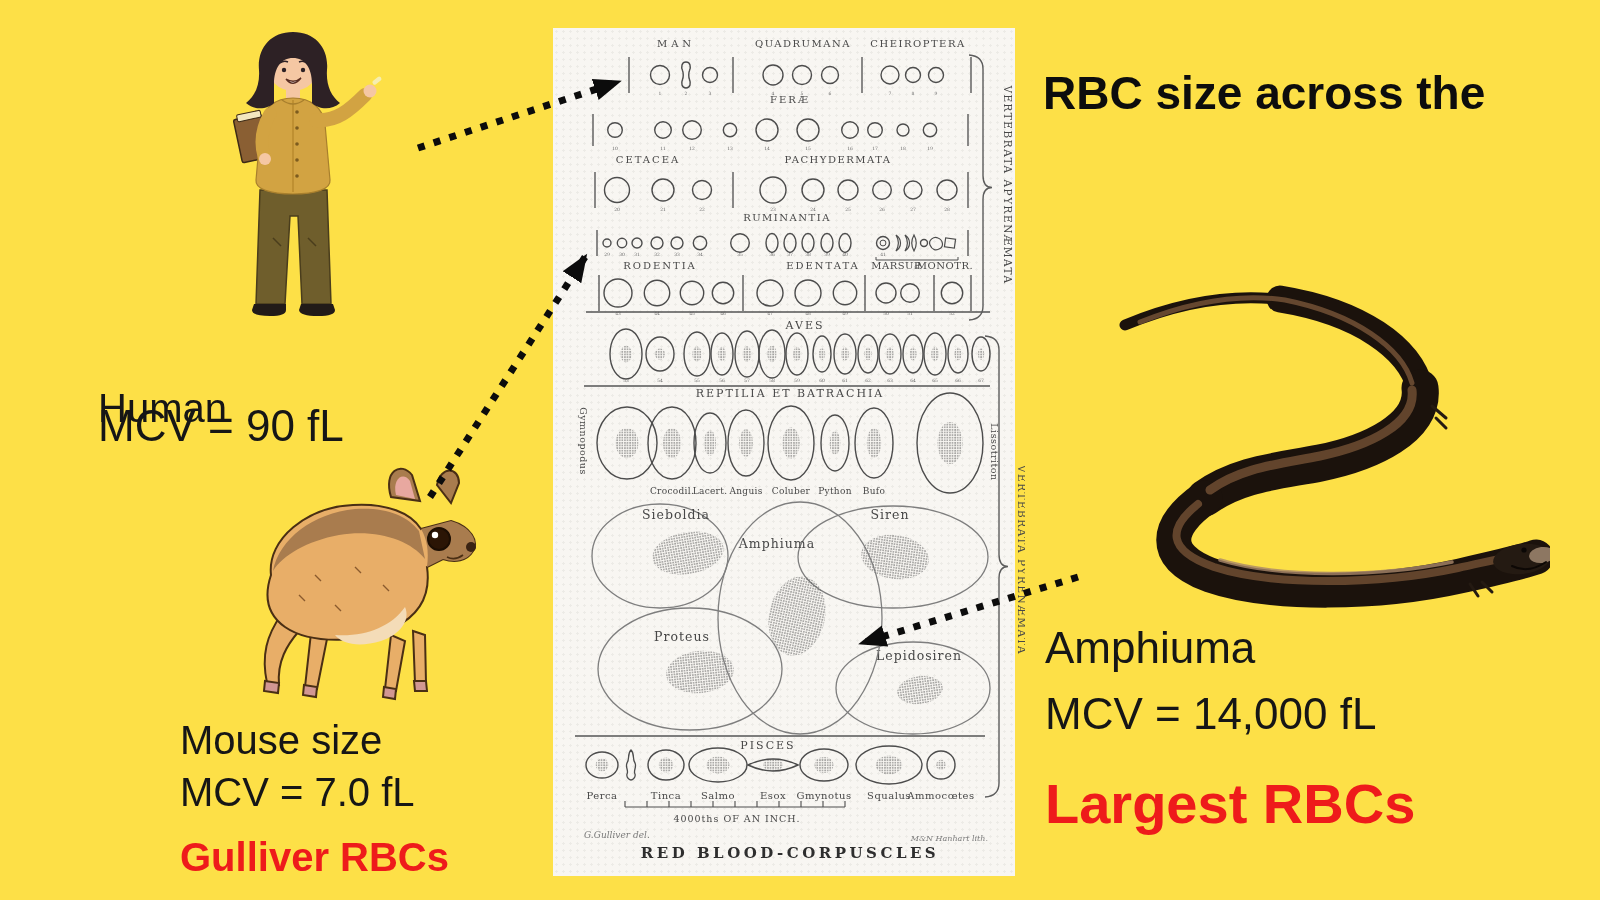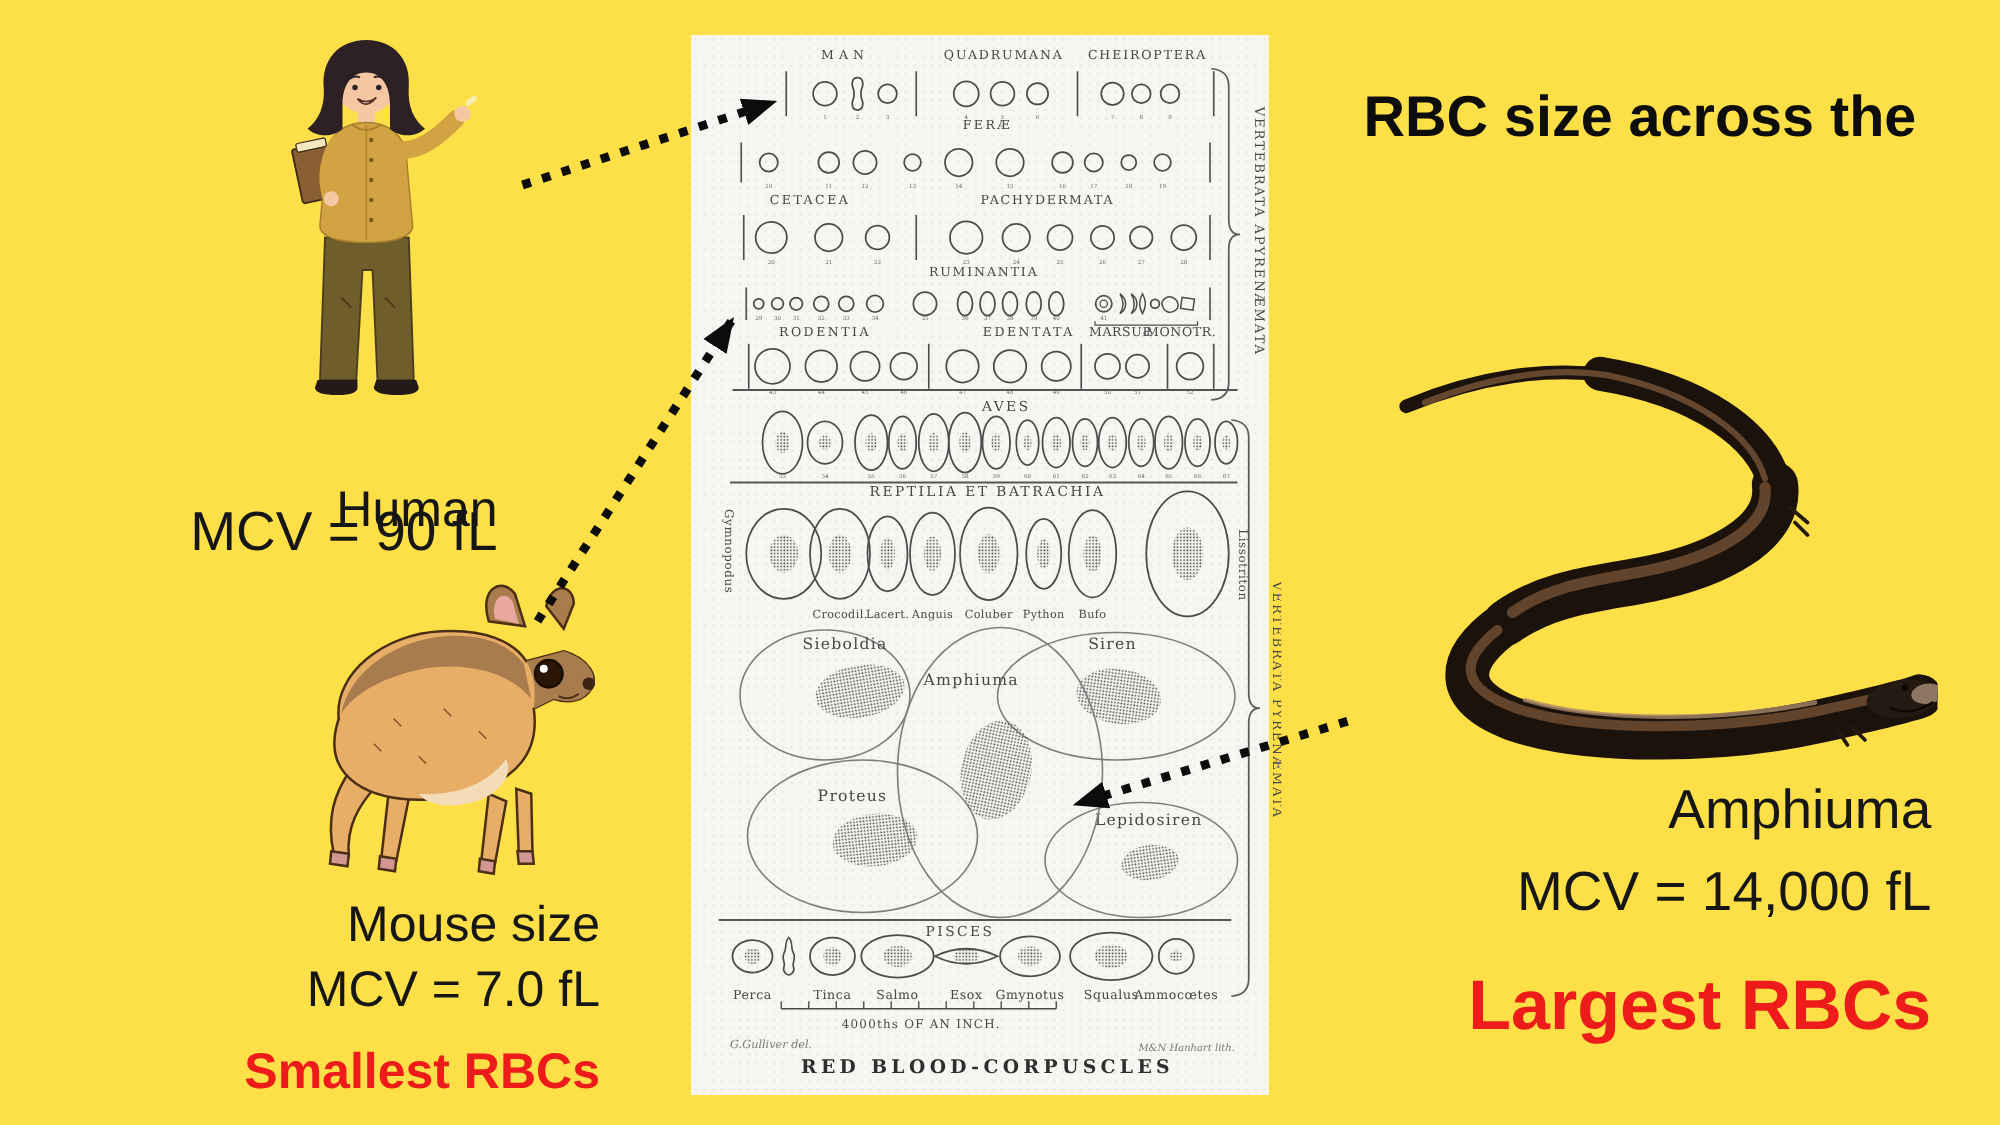--- a/index.html
+++ b/index.html
@@ -1,19 +1,19 @@
 <!DOCTYPE html>
 <html><head>
 <meta charset="utf-8">
 <style>
   html,body{margin:0;padding:0;background:#ffffff;}
   #page{position:relative;width:1600px;height:900px;background:#fde047;overflow:hidden;
         font-family:"Liberation Sans","DejaVu Sans",sans-serif;}
   .abs{position:absolute;}
-  .cap{position:absolute;text-align:right;color:#161616;}
+  .cap{position:absolute;text-align:left;color:#161616;}
   .cap.light{font-weight:400;}
   .cap.red{font-weight:700;}
   #plate-paper{position:absolute;left:553px;top:28px;width:462px;height:848px;
      background-color:#f8f6f2;
      background-image:radial-gradient(circle,rgba(90,85,75,0.07) 1px,transparent 1.2px);
      background-size:7px 7px;}
   svg{display:block;}
   #arrows{position:absolute;left:0;top:0;pointer-events:none;z-index:50;}
 </style>
 </head>
@@ -413,21 +413,21 @@
       <line x1="418" y1="148" x2="618" y2="82" stroke="#0c0c0c" stroke-width="7" stroke-dasharray="7 9.5" marker-end="url(#ah)"></line>
       <line x1="430" y1="497" x2="585" y2="257" stroke="#0c0c0c" stroke-width="7" stroke-dasharray="7 9.5" marker-end="url(#ah)"></line>
       <line x1="1078" y1="577" x2="862" y2="643" stroke="#0c0c0c" stroke-width="7" stroke-dasharray="7 9.5" marker-end="url(#ah)"></line>
     </svg>
 
   <div class="cap light" style="left:98px;top:352px;width:300px;font-size:40px;line-height:48px;margin-top:32px;">Human</div>
   <div class="cap light" style="left:98px;top:402px;width:300px;font-size:44px;line-height:48px;">MCV = 90 fL</div>
 
   <div class="cap light" style="left:180px;top:716px;width:300px;font-size:40px;line-height:48px;">Mouse size</div>
   <div class="cap light" style="left:180px;top:768px;width:300px;font-size:40px;line-height:48px;">MCV = 7.0 fL</div>
-  <div class="cap red" style="left:180px;top:834px;width:300px;font-size:40px;line-height:46px;color:#ee1b1b;">Smallest RBCs</div>
+  <div class="cap red" style="left:180px;top:834px;width:300px;font-size:40px;line-height:46px;color:#ee1b1b;">Gulliver RBCs</div>
 
   <div class="cap" style="left:1043px;top:60px;width:490px;font-size:46px;line-height:66px;font-weight:700;color:#0d0d0d;">
     <span style="display:block;">RBC size across the</span>
   </div>
 
   <div class="cap light" style="left:1045px;top:622px;width:500px;font-size:44px;line-height:52px;">Amphiuma</div>
   <div class="cap light" style="left:1045px;top:688px;width:500px;font-size:44px;line-height:52px;">MCV = 14,000 fL</div>
   <div class="cap red" style="left:1045px;top:772px;width:500px;font-size:56px;line-height:64px;color:#ee1b1b;">Largest RBCs</div>
 
 </div>

